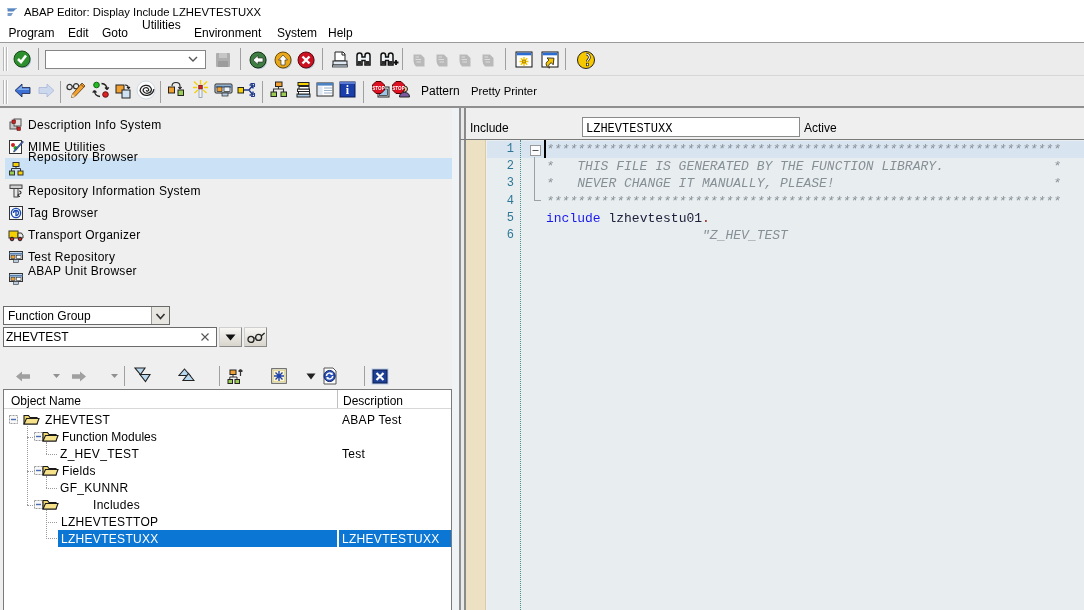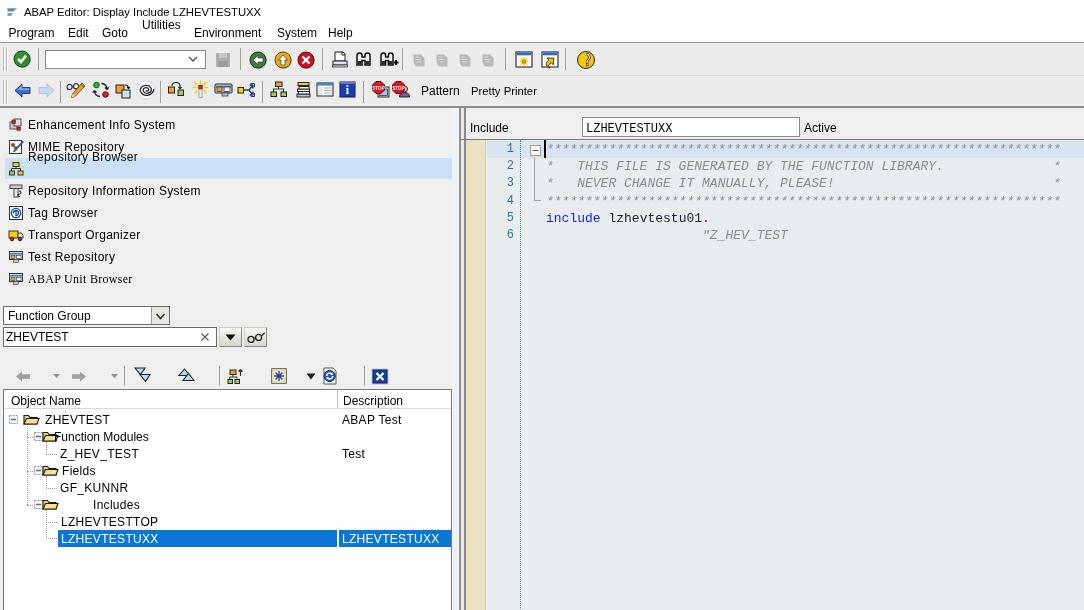--- a/index.html
+++ b/index.html
@@ -252,29 +252,29 @@
 <div class="abs" style="left:0;top:106px;width:1084px;height:2px;background:#8f8f8f;"></div>
 
 <div class="abs" style="left:5px;top:158px;width:447px;height:21px;background:#cbe2f6;"></div>
 
 <svg class="ico" style="left:8px;top:117px" width="16" height="16" viewBox="0 0 16 16">
   <rect x="2" y="5" width="7" height="7" fill="#c8c8c8" stroke="#555"></rect>
   <rect x="6" y="2" width="7" height="7" fill="#e0e0e0" stroke="#555"></rect>
   <rect x="4" y="3" width="3.4" height="3.4" fill="#cc2222" stroke="#551111" stroke-width="0.6"></rect>
   <rect x="9" y="10" width="3.4" height="3.4" fill="#cc2222" stroke="#551111" stroke-width="0.6"></rect>
 </svg>
-<div class="navtxt" style="top:118px;">Enhancement Info System</div>
+<div class="navtxt" style="top:118px;">Description Info System</div>
 
 <svg class="ico" style="left:8px;top:139px" width="16" height="16" viewBox="0 0 16 16">
   <rect x="1.5" y="1.5" width="12" height="13" fill="#fff" stroke="#333"></rect>
   <circle cx="5" cy="6" r="2" fill="#cc2222"></circle>
   <circle cx="7.5" cy="9" r="2" fill="#22aa22"></circle>
   <path d="M14.5 2 L15.5 3 L7 12.5 L5.5 13 L6 11.5 Z" fill="#3a6ad4" stroke="#222" stroke-width="0.5"></path>
 </svg>
-<div class="navtxt" style="top:140px;">MIME Repository</div>
+<div class="navtxt" style="top:140px;">MIME Utilities</div>
 
 <svg class="ico" style="left:8px;top:161px" width="16" height="16" viewBox="0 0 16 16">
   <rect x="5" y="1.5" width="6" height="4" fill="#f6d000" stroke="#333"></rect>
   <path d="M8 5.5 L8 7.5 M3.5 10 L3.5 7.5 L12.5 7.5 L12.5 10" fill="none" stroke="#333"></path>
   <rect x="1.5" y="10" width="5" height="4" fill="#9ccc55" stroke="#333"></rect>
   <rect x="10" y="10" width="5" height="4" fill="#f6d000" stroke="#333"></rect>
 </svg>
 <div class="navtxt" style="top:150px;">Repository Browser</div>
 
 <svg class="ico" style="left:8px;top:183px" width="16" height="16" viewBox="0 0 16 16">
@@ -308,21 +308,21 @@
 </svg>
 <div class="navtxt" style="top:250px;">Test Repository</div>
 
 <svg class="ico" style="left:8px;top:271px" width="16" height="16" viewBox="0 0 16 16">
   <rect x="1.5" y="2.5" width="13" height="8" fill="#dfe8f2" stroke="#333"></rect>
   <rect x="1.5" y="3.8" width="13" height="1.8" fill="#5580b0"></rect>
   <rect x="3" y="6.5" width="4" height="3" fill="#f0a030" stroke="#333" stroke-width="0.6"></rect>
   <rect x="8.5" y="6.5" width="4.5" height="3" fill="#fff" stroke="#333" stroke-width="0.6"></rect>
   <rect x="5.5" y="10.5" width="5" height="3" fill="#b8cce0" stroke="#333" stroke-width="0.6"></rect>
 </svg>
-<div class="navtxt" style="top:272px;font-family:Liberation Serif, serif;">ABAP Unit Browser</div>
+<div class="navtxt" style="top:264px;">ABAP Unit Browser</div>
 
 <div class="abs" style="left:3px;top:306px;width:167px;height:19px;background:#fff;border:1px solid #6a6a6a;box-sizing:border-box;"></div>
 <div class="abs" style="left:8px;top:309px;">Function Group</div>
 <div class="abs" style="left:151px;top:307px;width:18px;height:17px;background:#e8e6e1;border-left:1px solid #9a9a9a;box-sizing:border-box;"></div>
 <svg class="ico" style="left:155px;top:313px" width="11" height="7" viewBox="0 0 11 7">
   <path d="M1.5 1 L5.5 5.5 L9.5 1" fill="none" stroke="#333" stroke-width="1.6"></path>
 </svg>
 
 <div class="abs" style="left:3px;top:327px;width:214px;height:20px;background:#fff;border:1px solid #6a6a6a;box-sizing:border-box;"></div>
 <div class="abs" style="left:6px;top:330px;">ZHEVTEST</div>
@@ -440,21 +440,21 @@
   <path d="M1 3.5 L1 12 L14 12 L14 5.5 L7 5.5 L5.5 3.5 Z" fill="#f0d66e" stroke="#1a1a1a" stroke-width="1.1"></path>
   <path d="M3.5 6.5 L16 6.5 L14 12 L1 12 Z" fill="#f6e28a" stroke="#1a1a1a" stroke-width="1.1"></path>
 </svg>
 <svg class="ico" style="left:42px;top:497px" width="17" height="14" viewBox="0 0 17 14">
   <path d="M1 3.5 L1 12 L14 12 L14 5.5 L7 5.5 L5.5 3.5 Z" fill="#f0d66e" stroke="#1a1a1a" stroke-width="1.1"></path>
   <path d="M3.5 6.5 L16 6.5 L14 12 L1 12 Z" fill="#f6e28a" stroke="#1a1a1a" stroke-width="1.1"></path>
 </svg>
 
 <div class="abs" style="left:45px;top:413px;letter-spacing:0.3px;">ZHEVTEST</div>
 <div class="abs" style="left:342px;top:413px;letter-spacing:0.3px;">ABAP Test</div>
-<div class="abs" style="left:54px;top:430px;">Function Modules</div>
+<div class="abs" style="left:62px;top:430px;">Function Modules</div>
 <div class="abs" style="left:60px;top:447px;letter-spacing:0.3px;">Z_HEV_TEST</div>
 <div class="abs" style="left:342px;top:447px;letter-spacing:0.3px;">Test</div>
 <div class="abs" style="left:62px;top:464px;letter-spacing:0.3px;">Fields</div>
 <div class="abs" style="left:60px;top:481px;letter-spacing:0.3px;">GF_KUNNR</div>
 <div class="abs" style="left:62px;top:498px;letter-spacing:0.3px;margin-left:31px;">Includes</div>
 <div class="abs" style="left:61px;top:515px;letter-spacing:0.3px;">LZHEVTESTTOP</div>
 
 <div class="abs" style="left:58px;top:530px;width:279px;height:17px;background:#0c76d4;"></div>
 <div class="abs" style="left:339px;top:530px;width:112px;height:17px;background:#0c76d4;"></div>
 <div class="abs" style="left:61px;top:532px;color:#fff;letter-spacing:0.3px;">LZHEVTESTUXX</div>

